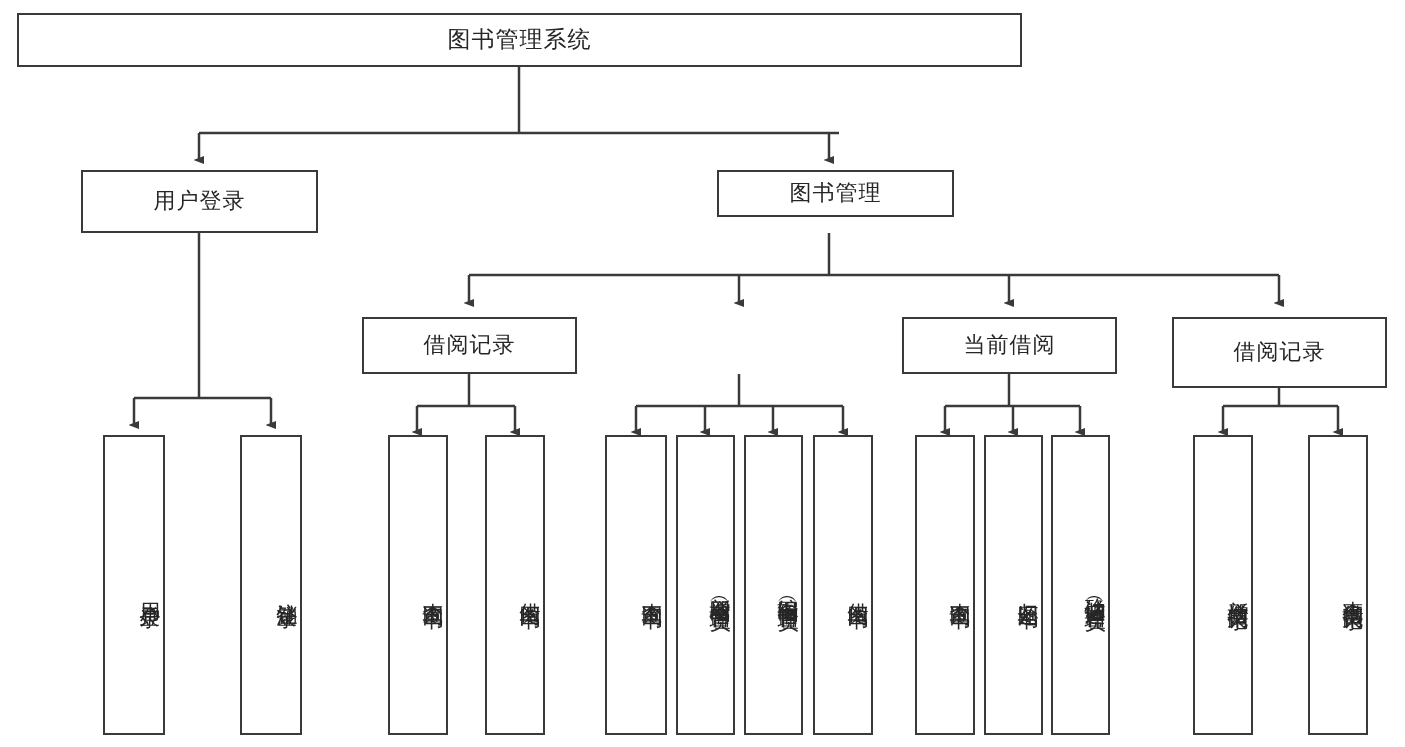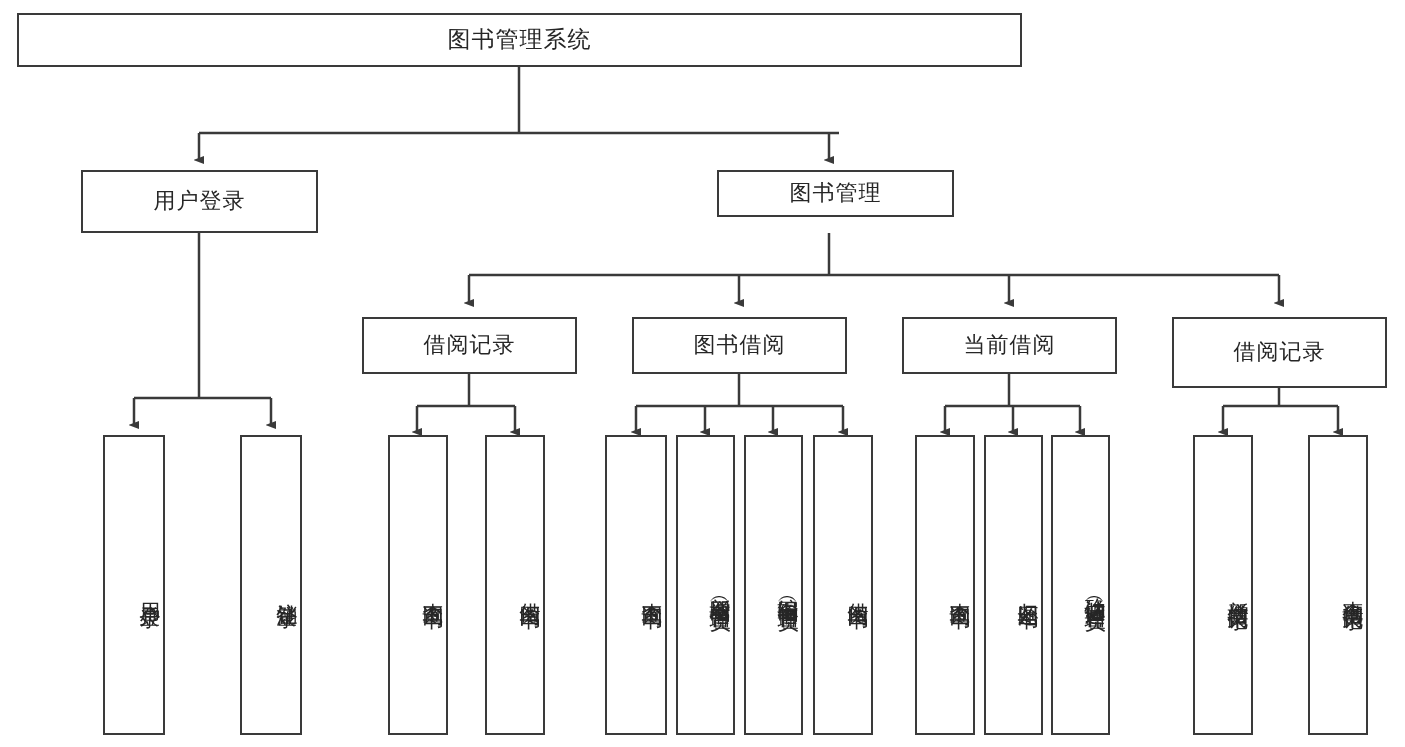--- a/index.html
+++ b/index.html
@@ -134,23 +134,20 @@
   <div class="node horizontal" style="left:81px; top:170px; width:237px; height:63px;">
     <span class="node-label">用户登录</span>
   </div>
   <div class="node horizontal" style="left:717px; top:170px; width:237px; height:47px;">
     <span class="node-label">图书管理</span>
   </div>
 
   <div class="node horizontal" style="left:362px; top:317px; width:215px; height:57px;">
     <span class="node-label">借阅记录</span>
   </div>
-  <div class="node horizontal" style="left:632px; top:317px; width:215px; height:57px;">
-    <span class="node-label">图书借阅</span>
-  </div>
   <div class="node horizontal" style="left:902px; top:317px; width:215px; height:57px;">
     <span class="node-label">当前借阅</span>
   </div>
   <div class="node horizontal" style="left:1172px; top:317px; width:215px; height:71px;">
     <span class="node-label">借阅记录</span>
   </div>
 
   <div class="node vertical" style="left:103px; top:435px; width:62px; height:300px;">
     <span class="node-label">用户登录</span>
   </div>

